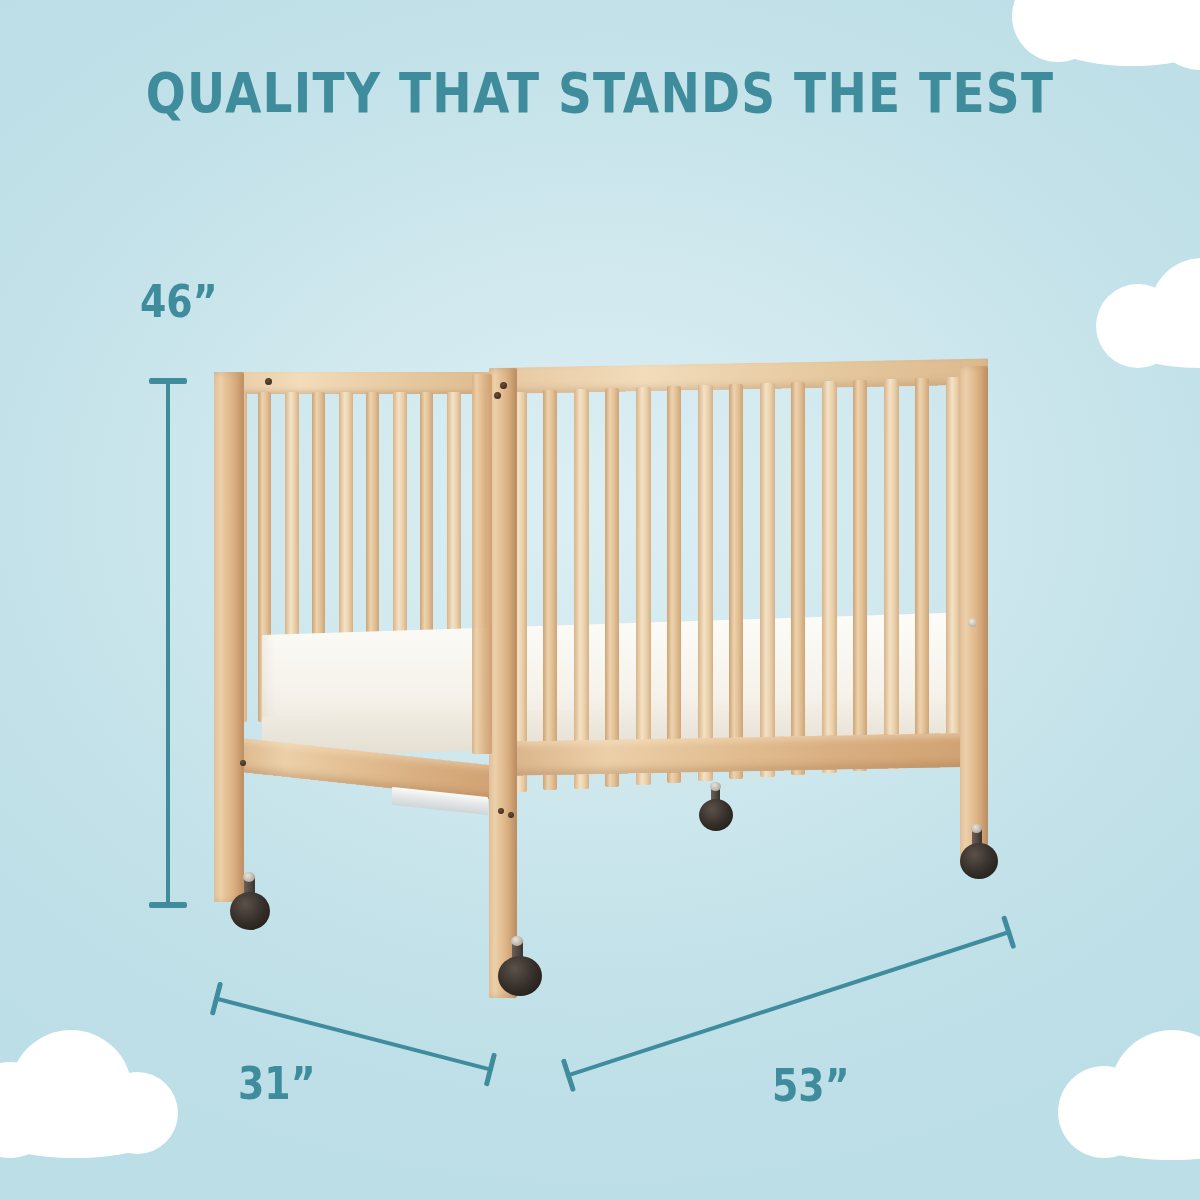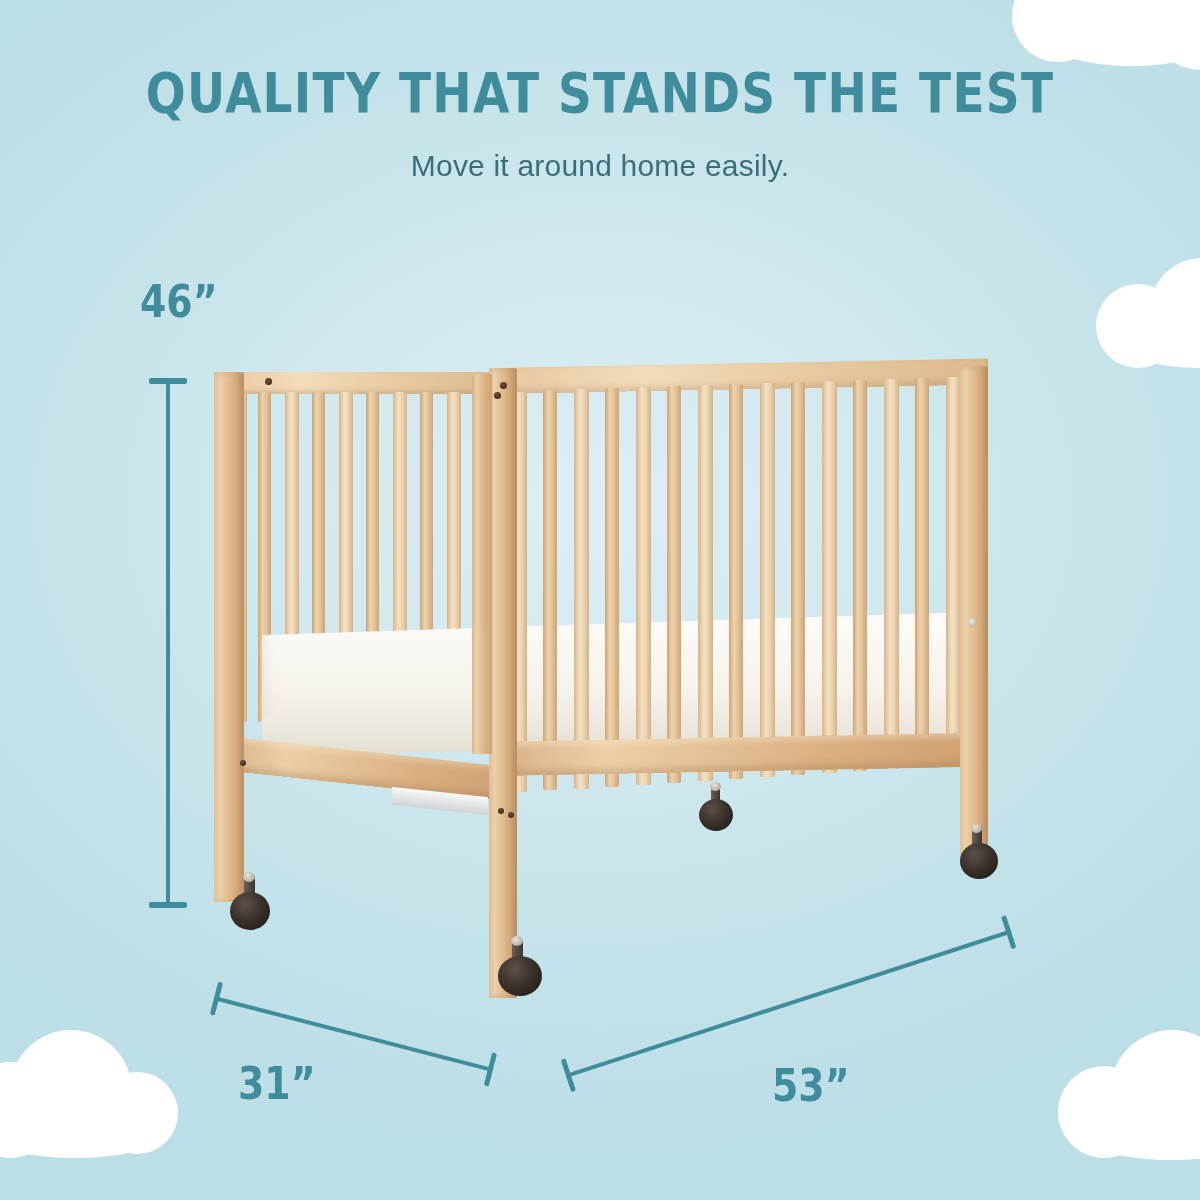--- a/index.html
+++ b/index.html
@@ -146,21 +146,20 @@
 
 <div class="cloud" style="left:1058px; top:1026px; width:220px; height:130px;">
   <span style="left:0px;   top:40px;  width:92px;  height:92px;"></span>
   <span style="left:52px;  top:4px;   width:124px; height:124px;"></span>
   <span style="left:138px; top:40px;  width:90px;  height:90px;"></span>
   <span style="left:16px;  top:74px;  width:196px; height:60px;"></span>
 </div>
 
 <div class="header">
   <div class="headline">QUALITY THAT STANDS THE TEST</div>
-  <div class="subhead">Move it around home easily.</div>
 </div>
 
 <div class="crib">
 
   <div class="wood-lite" style="position:absolute; left:214px; top:372px; width:288px; height:22px;
               box-shadow:inset 0 -3px 5px rgba(150,110,70,.28);"></div>
 
   <div>
     <div class="slat pale" style="left:232px; top:392px; width:15px; height:330px;"></div>
     <div class="slat" style="left:258px; top:392px; width:13px; height:330px;"></div>

